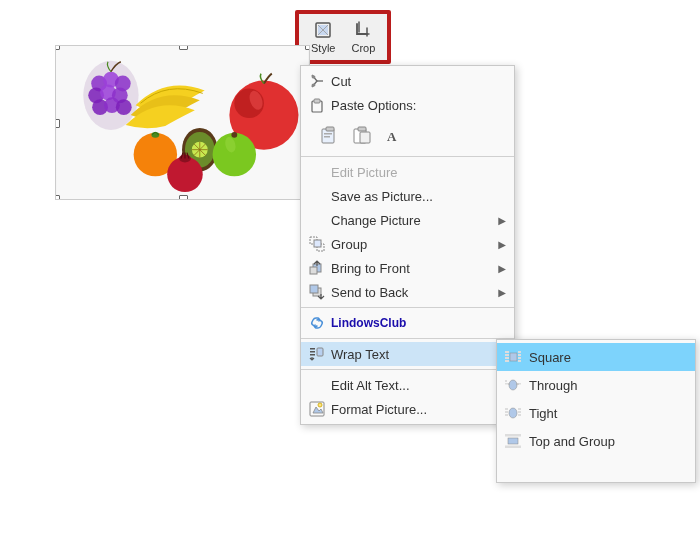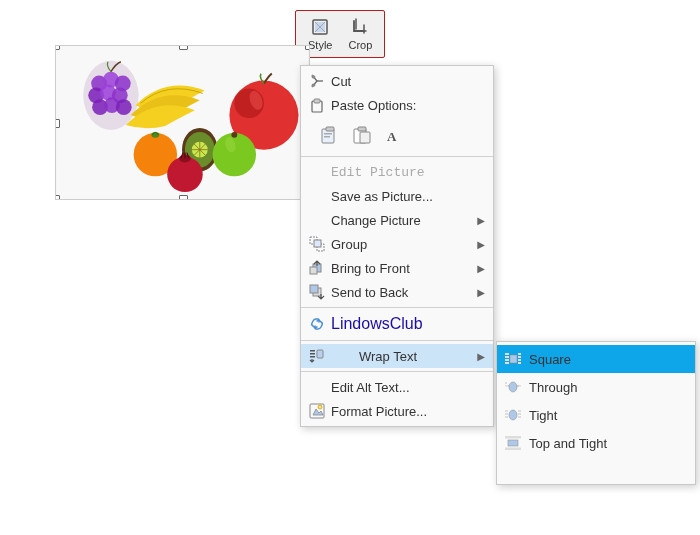--- a/index.html
+++ b/index.html
@@ -13,21 +13,21 @@
       position: relative;
     }
 
     
     .toolbar-area {
       position: absolute;
       top: 10px;
       left: 295px;
       display: flex;
       background: #f0f0f0;
-      border: 1px solid #b91c1c;
+      border: 4px solid #b91c1c;
       border-radius: 2px;
       padding: 4px 8px;
       gap: 8px;
       align-items: center;
     }
     .toolbar-btn {
       display: flex;
       flex-direction: column;
       align-items: center;
       font-size: 11px;
@@ -79,45 +79,44 @@
     .fruit-scene {
       width: 100%;
       height: 100%;
     }
 
     
     .context-menu {
       position: absolute;
       top: 65px;
       left: 300px;
-      width: 194px;
+      width: 215px;
       background: #f9f9f9;
       border: 1px solid #c8c8c8;
       box-shadow: 2px 2px 8px rgba(0,0,0,0.2);
       z-index: 10;
       padding: 3px 0;
     }
 
     .menu-item {
       display: flex;
       align-items: center;
       padding: 4px 8px 4px 6px;
       cursor: pointer;
       white-space: nowrap;
       color: #333;
       min-height: 24px;
       position: relative;
     }
     .menu-item.disabled {
       color: #aaa;
       cursor: default;
-      font-family: Liberation Mono, monospace;
     }
     .menu-item.highlighted {
-      background: #0ea5e9;
+      background: #7dd3fc;
     }
     .menu-item .icon {
       width: 20px;
       height: 16px;
       margin-right: 4px;
       display: flex;
       align-items: center;
       justify-content: center;
       flex-shrink: 0;
     }
@@ -174,21 +173,22 @@
       display: flex;
       align-items: center;
       justify-content: center;
       margin-right: 6px;
       flex-shrink: 0;
     }
 
     
     .windowsclub-text {
       color: #1a0dab;
-      font-size: 16px;
+      font-size: 12px;
+      font-weight: bold;
     }
   </style>
 </head>
 <body>
 
 <div class="toolbar-area">
   <div class="toolbar-btn">
     <svg viewBox="0 0 20 20" fill="none" xmlns="http://www.w3.org/2000/svg">
       <rect x="3" y="3" width="14" height="14" rx="1" stroke="#555" stroke-width="1.5" fill="none"></rect>
       <rect x="5" y="5" width="10" height="10" fill="#c8d8f0"></rect>
@@ -377,21 +377,21 @@
           <path d="M6 10 Q5 12 7 13 L9 13 Q11 13 12 11 L13 9 Q14 7 12 6 L11 5 Q10 4 8 5" stroke="#4a90d9" stroke-width="1.5" fill="none" stroke-linecap="round"></path>
           <path d="M10 6 Q11 4 9 3 L7 3 Q5 3 4 5 L3 7 Q2 9 4 10 L5 11 Q6 12 8 11" stroke="#4a90d9" stroke-width="1.5" fill="none" stroke-linecap="round"></path>
         </svg>
     </span>
     <span class="windowsclub-text">L<span>indowsClub</span></span>
   </div>
 
 
   <div class="menu-separator"></div>
 
-  <div class="menu-item wrap-text-item" style="background:#cce4f7; position:relative;gap:28px;">
+  <div class="menu-item wrap-text-item" style="background:#cce4f7; position:relative;">
     <span class="icon">
       <svg width="16" height="16" viewBox="0 0 16 16">
           <rect x="1" y="2" width="5" height="1.5" fill="#555"></rect>
           <rect x="1" y="5" width="5" height="1.5" fill="#555"></rect>
           <rect x="1" y="8" width="5" height="1.5" fill="#555"></rect>
           <rect x="8" y="2" width="6" height="8" rx="1" fill="#b8d0f0" stroke="#888" stroke-width="1"></rect>
           <path d="M3 11 L3 14 M1 12 L3 14 L5 12" stroke="#555" stroke-width="1.2" fill="none"></path>
         </svg>
     </span>
     <span>Wrap Text</span>
@@ -446,21 +446,21 @@
       </div>
 
       <div class="menu-item">
         <span class="sub-icon">
           <svg width="18" height="18" viewBox="0 0 18 18">
               <rect x="4" y="6" width="10" height="6" fill="#b0c8e8" stroke="#888" stroke-width="0.5"></rect>
               <rect x="1" y="2" width="16" height="2.5" fill="#ddd"></rect>
               <rect x="1" y="13.5" width="16" height="2.5" fill="#ddd"></rect>
             </svg>
         </span>
-        <span>Top and Tight</span>
+        <span>Top and Group</span>
       </div>
 
       <div class="menu-item">
         
         
       </div>
 
     </div>
   </div>
 

